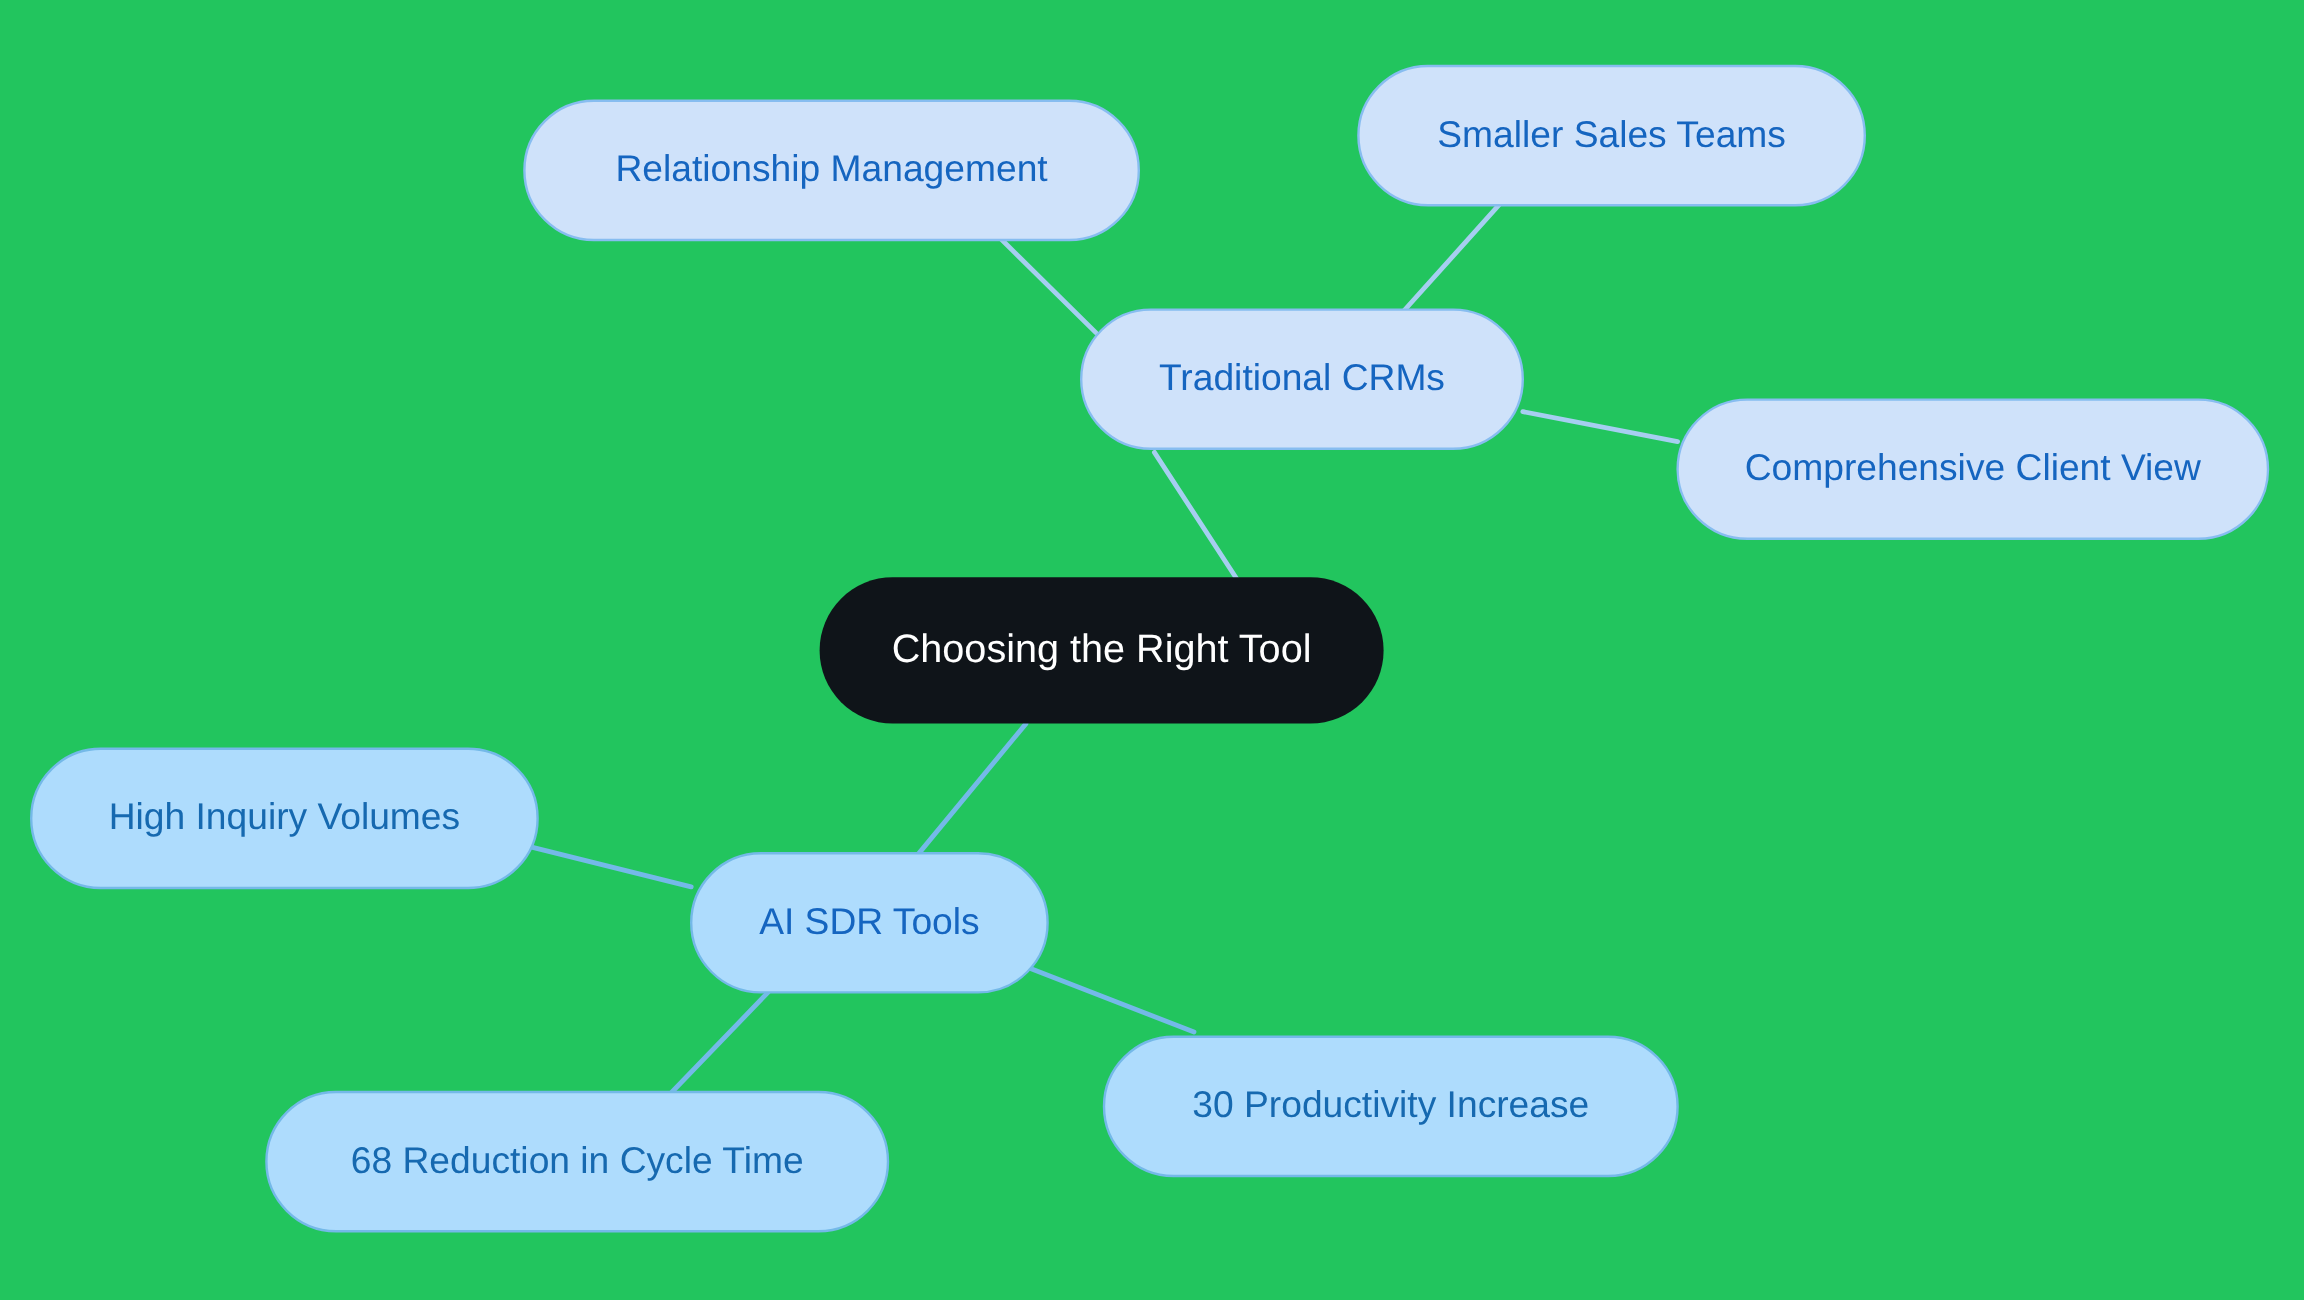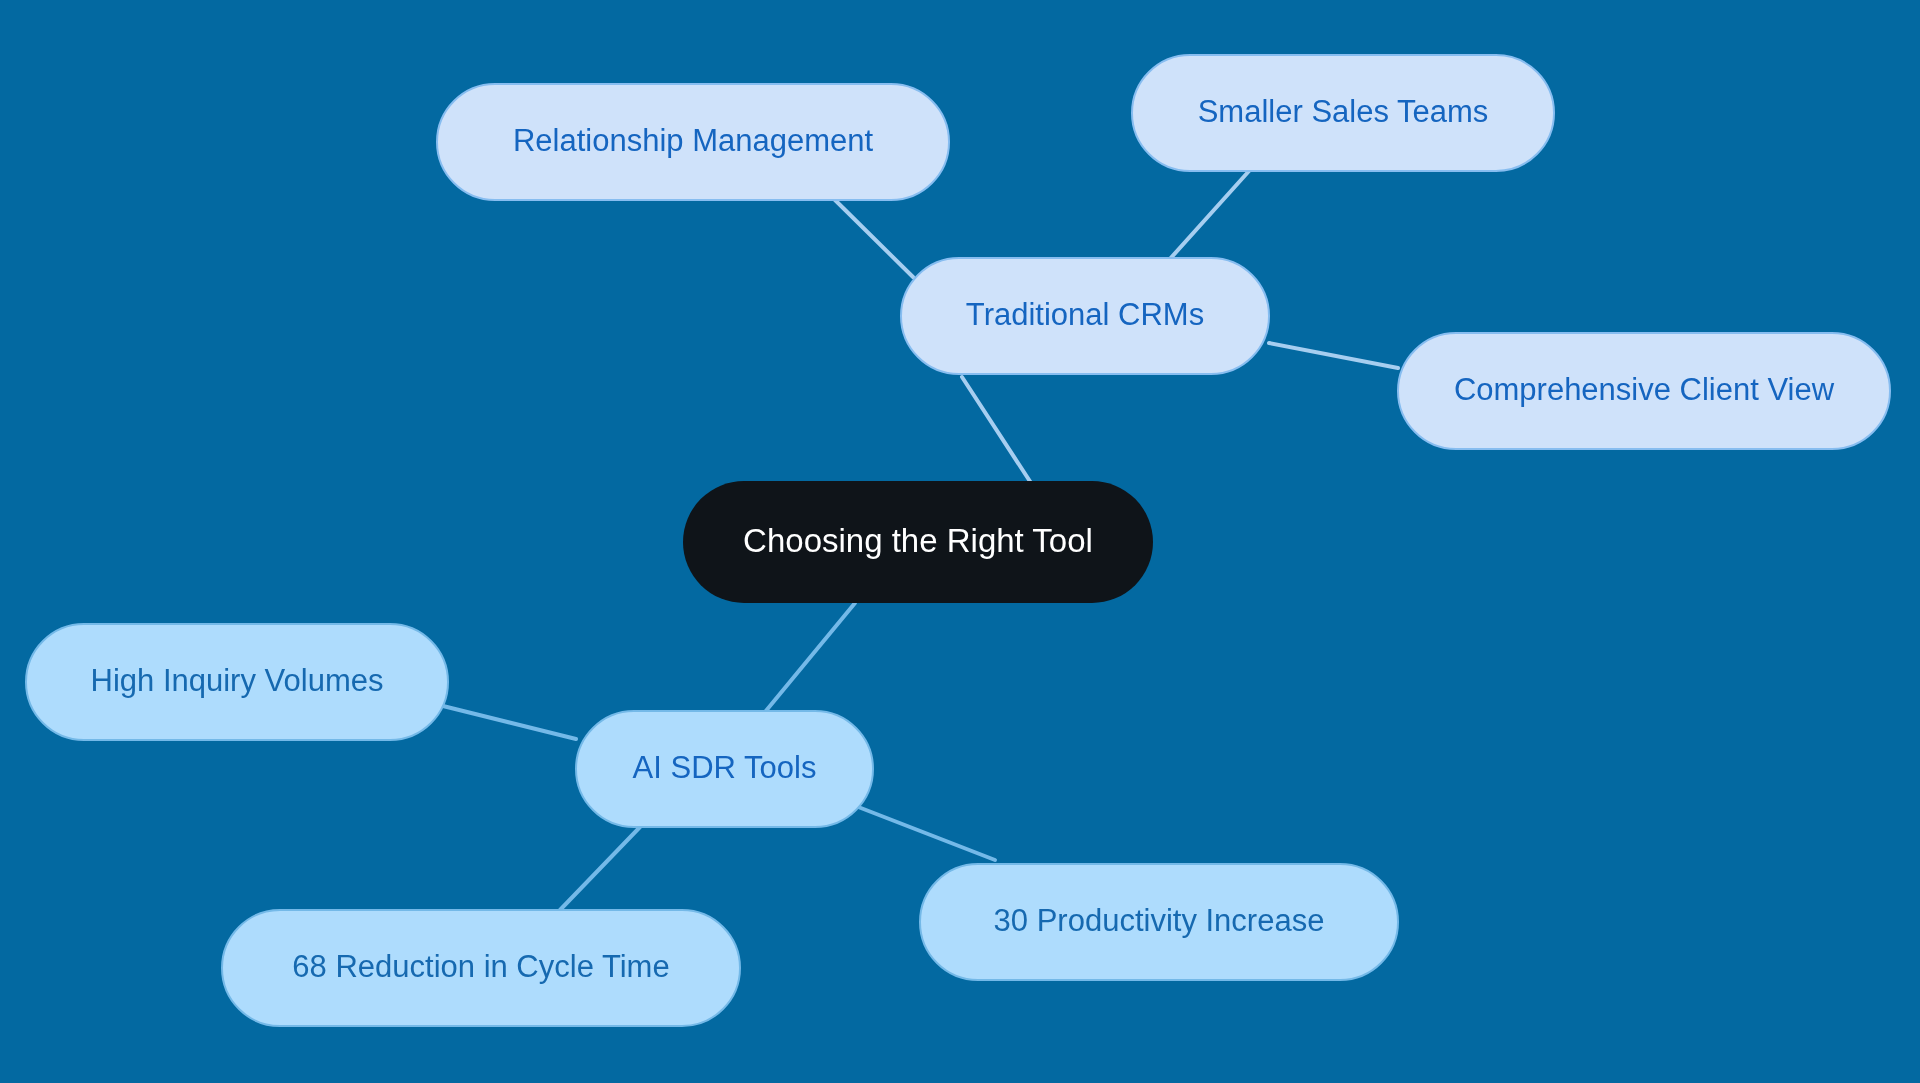--- a/index.html
+++ b/index.html
@@ -11,21 +11,21 @@
   body {
     width: 1920px;
     height: 1083px;
     overflow: hidden;
     font-family: "Liberation Sans", "DejaVu Sans", sans-serif;
   }
   #mindmap-canvas {
     position: relative;
     width: 1920px;
     height: 1083px;
-    background: #0369a1;
+    background: #22c55e;
   }
   svg.map-svg {
     position: absolute;
     top: 0;
     left: 0;
     width: 1920px;
     height: 1083px;
     display: block;
   }
   .node-label {

